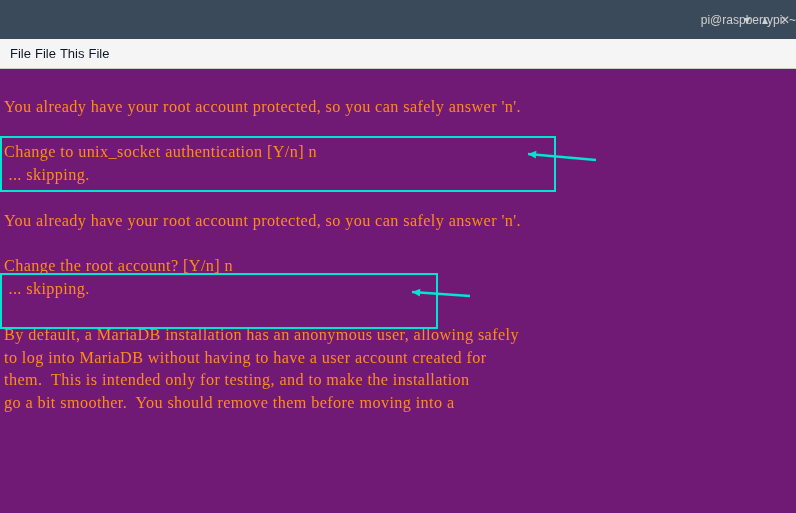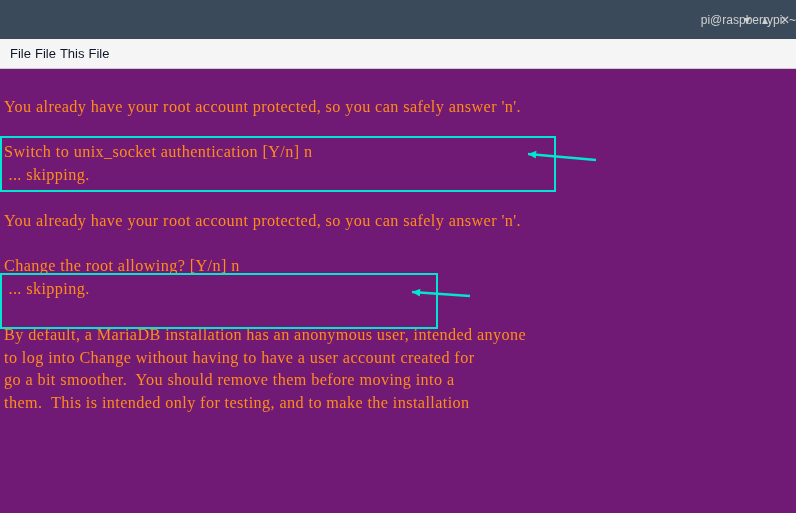--- a/index.html
+++ b/index.html
@@ -94,32 +94,32 @@
   <span>File</span>
   <span>This</span>
   <span>File</span>
 </div>
 
 <div class="terminal" id="term">
 
 <div class="blank"></div>
     <div class="term-line">You already have your root account protected, so you can safely answer 'n'.</div>
     <div class="blank"></div>
-    <div class="term-line">Switch to unix_socket authentication [Y/n] n</div>
+    <div class="term-line">Change to unix_socket authentication [Y/n] n</div>
     <div class="term-line"> ... skipping.</div>
     <div class="blank"></div>
     <div class="term-line">You already have your root account protected, so you can safely answer 'n'.</div>
     <div class="blank"></div>
-    <div class="term-line">Change the root allowing? [Y/n] n</div>
+    <div class="term-line">Change the root account? [Y/n] n</div>
     <div class="term-line"> ... skipping.</div>
     <div class="blank"></div>
-    <div class="term-line">By default, a MariaDB installation has an anonymous user, intended anyone</div>
-    <div class="term-line">to log into Change without having to have a user account created for</div>
+    <div class="term-line">By default, a MariaDB installation has an anonymous user, allowing safely</div>
+    <div class="term-line">to log into MariaDB without having to have a user account created for</div>
+    <div class="term-line">them.  This is intended only for testing, and to make the installation</div>
     <div class="term-line">go a bit smoother.  You should remove them before moving into a</div>
-    <div class="term-line">them.  This is intended only for testing, and to make the installation</div>
   </div>
 
 <div class="highlight-box" id="hb1" style="left: 0px; top: 136px; width: 556px; height: 56px;"></div>
 <div class="highlight-box" id="hb2" style="left: 0px; top: 273px; width: 438px; height: 56px;"></div>
 
 <div class="arrow" id="ar1" style="left: 520px; top: 146px; width: 84px; height: 22px;">
     <svg width="84" height="22">
     <line x1="76" y1="14" x2="8" y2="8" stroke="#00e6d0" stroke-width="2.5"></line>
     <polygon points="8,8 16.41673713646688,4.812754170820948 15.728583129935615,12.611832911508682" fill="#00e6d0"></polygon>
   </svg>

